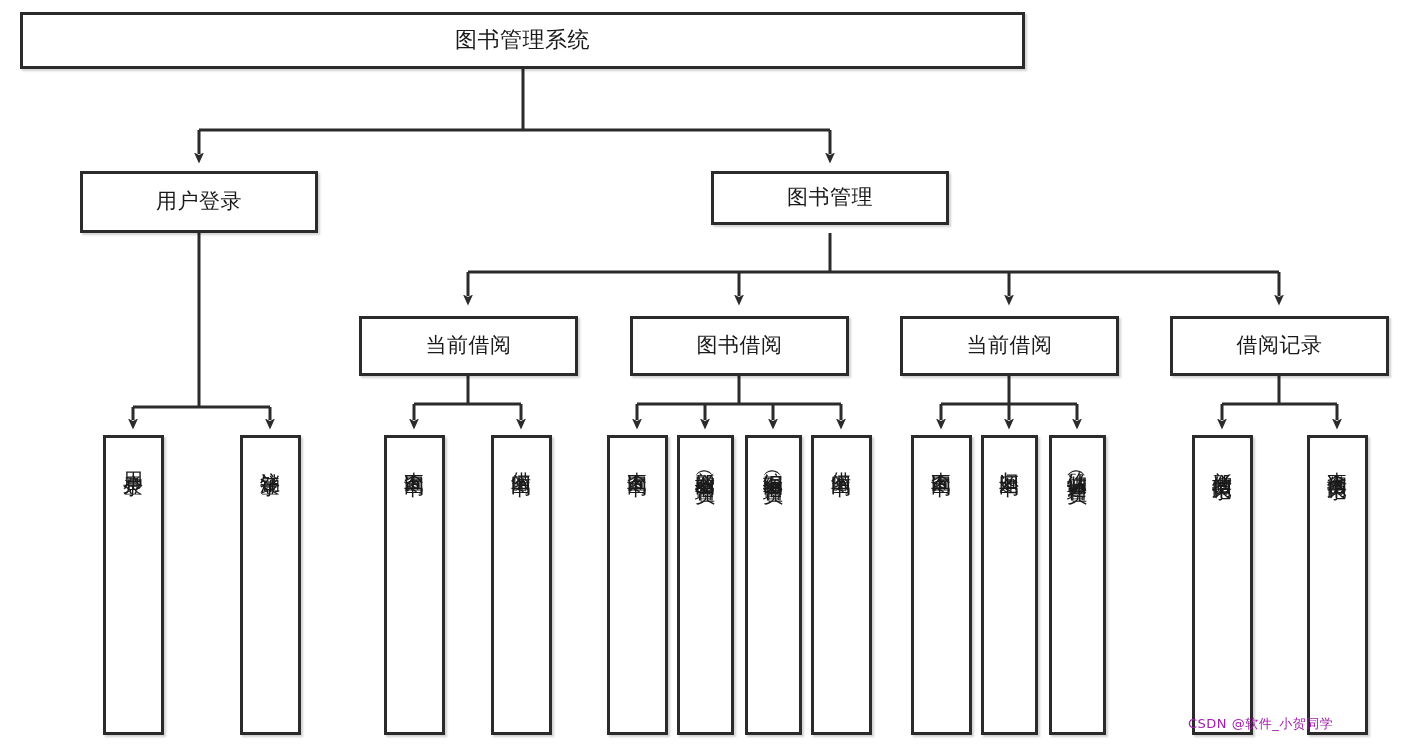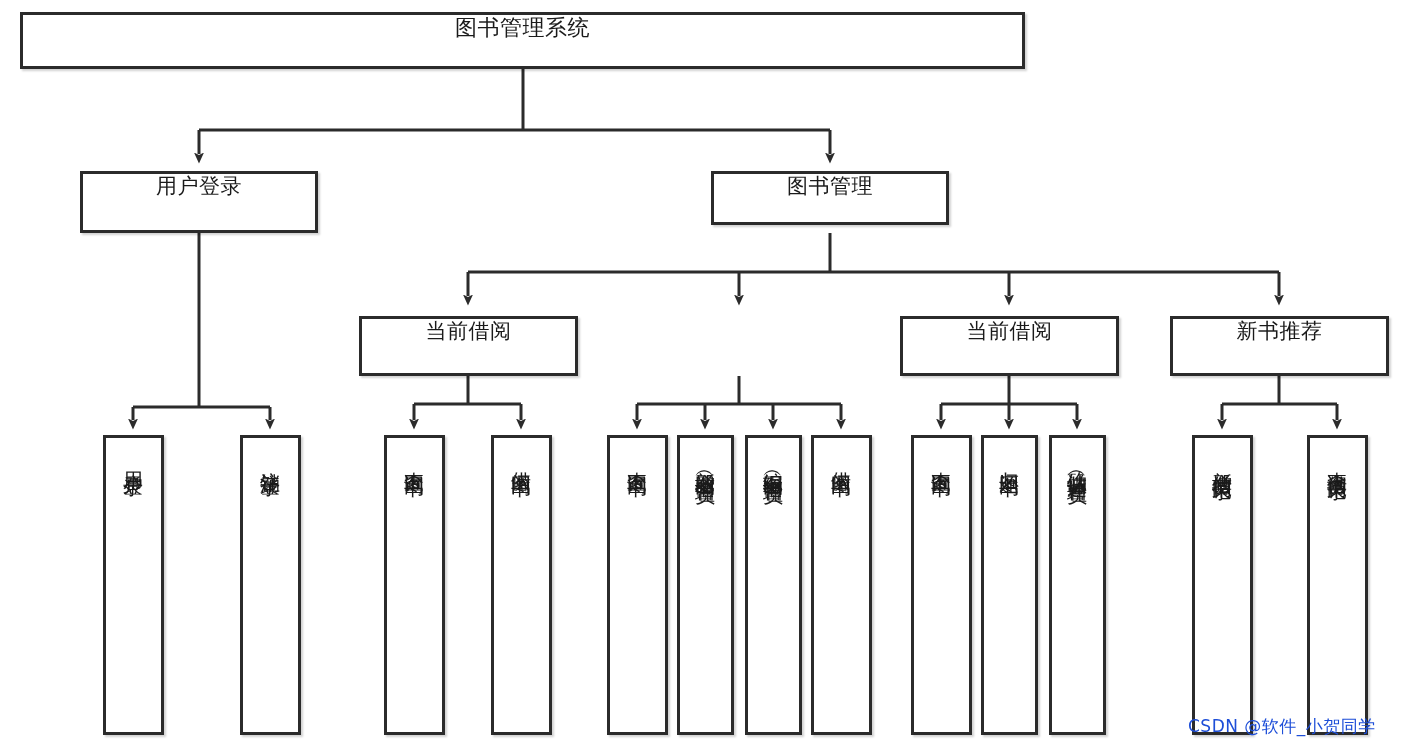--- a/index.html
+++ b/index.html
@@ -24,20 +24,21 @@
     width: 1405px;
     height: 747px;
     pointer-events: none;
   }
   .node {
     position: absolute;
     box-sizing: border-box;
     border: 3px solid #2b2b2b;
     background: #ffffff;
     display: flex;
+    align-items: center;
     justify-content: center;
     box-shadow: 2px 2px 2px rgba(0,0,0,0.18);
   }
   .node-label {
     color: #1a1a1a;
     text-align: center;
     line-height: 1.22;
     letter-spacing: 0.5px;
   }
   .node.horiz .node-label {
@@ -57,22 +58,22 @@
     text-orientation: upright;
     font-size: 20px;
     line-height: 1.30;
     letter-spacing: 2px;
     white-space: nowrap;
   }
   .watermark {
     position: absolute;
     left: 1188px;
     top: 715px;
-    font-size: 17px;
-    color: #1d4ed8;
+    font-size: 13px;
+    color: #a21caf;
     white-space: nowrap;
     letter-spacing: 0.5px;
     font-family: "DejaVu Sans", "Liberation Sans", sans-serif;
   }
 </style>
 </head>
 <body>
 
 <div id="diagram-root">
 
@@ -133,25 +134,28 @@
   <div class="node horiz" style="left:80px; top:171px; width:238px; height:62px;">
     <span class="node-label">用户登录</span>
   </div>
   <div class="node horiz" style="left:711px; top:171px; width:238px; height:54px;">
     <span class="node-label">图书管理</span>
   </div>
 
   <div class="node horiz" style="left:359px; top:316px; width:219px; height:60px;">
     <span class="node-label">当前借阅</span>
   </div>
+  <div class="node horiz" style="left:630px; top:316px; width:219px; height:60px;">
+    <span class="node-label">图书借阅</span>
+  </div>
   <div class="node horiz" style="left:900px; top:316px; width:219px; height:60px;">
     <span class="node-label">当前借阅</span>
   </div>
   <div class="node horiz" style="left:1170px; top:316px; width:219px; height:60px;">
-    <span class="node-label">新书推荐</span>
+    <span class="node-label">借阅记录</span>
   </div>
 
   <div class="node vert" style="left:103px; top:435px; width:61px; height:300px;">
     <span class="node-label">用户登录</span>
   </div>
   <div class="node vert" style="left:240px; top:435px; width:61px; height:300px;">
     <span class="node-label">注销登录</span>
   </div>
 
   <div class="node vert" style="left:384px; top:435px; width:61px; height:300px;">

